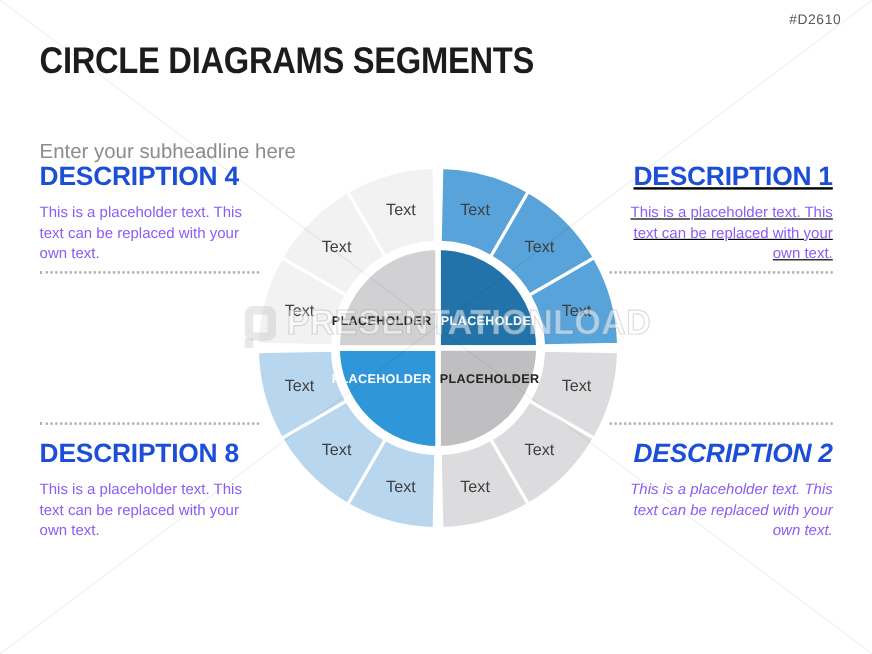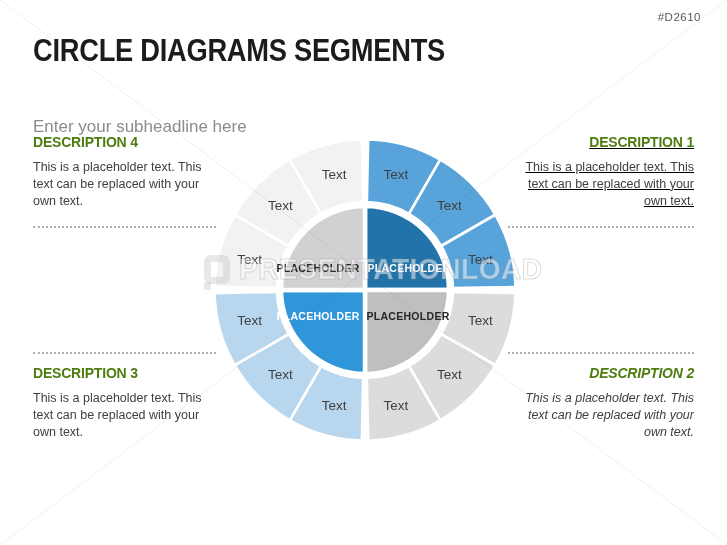--- a/index.html
+++ b/index.html
@@ -46,30 +46,30 @@
     color: #8c8c8c;
     white-space: nowrap;
     margin-top: 40px;
   }
 
   .desc {
     position: absolute;
     width: 190px;
   }
   .desc .desc-title {
-    font-size: 14px;
+    font-size: 22px;
     font-weight: 700;
-    color: #4d7c0f;
+    color: #1d4ed8;
     letter-spacing: -0.2px;
   }
   .desc .desc-body {
     margin-top: 9px;
     font-size: 12.5px;
     line-height: 1.34;
-    color: #404040;
+    color: #8b5cf6;
     white-space: pre-line;
   }
   .desc.top-left     { left: 33px;  top: 134px; text-align: left; }
   .desc.top-right    { right: 33px; top: 134px; text-align: right; text-decoration: underline; }
   .desc.bottom-left  { left: 33px;  top: 365px; text-align: left; }
   .desc.bottom-right { right: 33px; top: 365px; text-align: right; font-style: italic; }
 
   .dotted-divider {
     position: absolute;
     height: 0;
@@ -155,21 +155,21 @@
 text can be replaced with your
 own text.</div>
   </div>
   <div class="desc bottom-right">
     <div class="desc-title">DESCRIPTION 2</div>
     <div class="desc-body">This is a placeholder text. This
 text  can be replaced with your
 own text.</div>
   </div>
   <div class="desc bottom-left">
-    <div class="desc-title">DESCRIPTION 3</div>
+    <div class="desc-title">DESCRIPTION 8</div>
     <div class="desc-body">This is a placeholder text. This
 text can be replaced with your
 own text.</div>
   </div>
   <div class="desc top-left">
     <div class="desc-title">DESCRIPTION 4</div>
     <div class="desc-body">This is a placeholder text. This
 text can be replaced with your
 own text.</div>
   </div>

